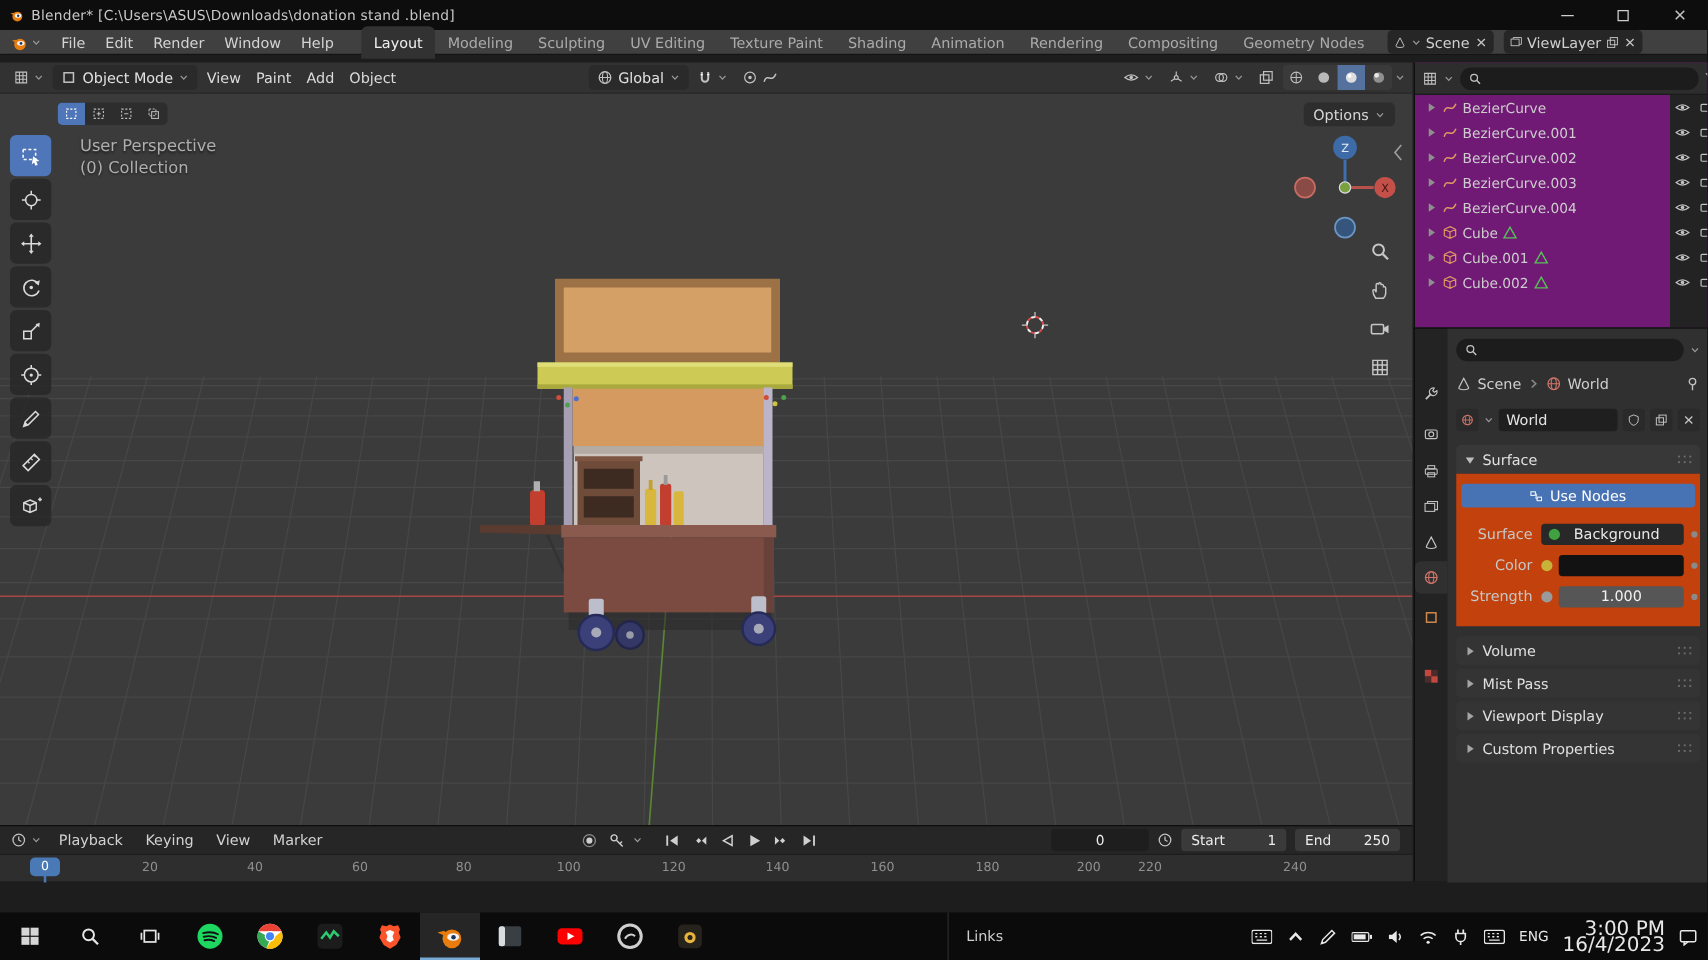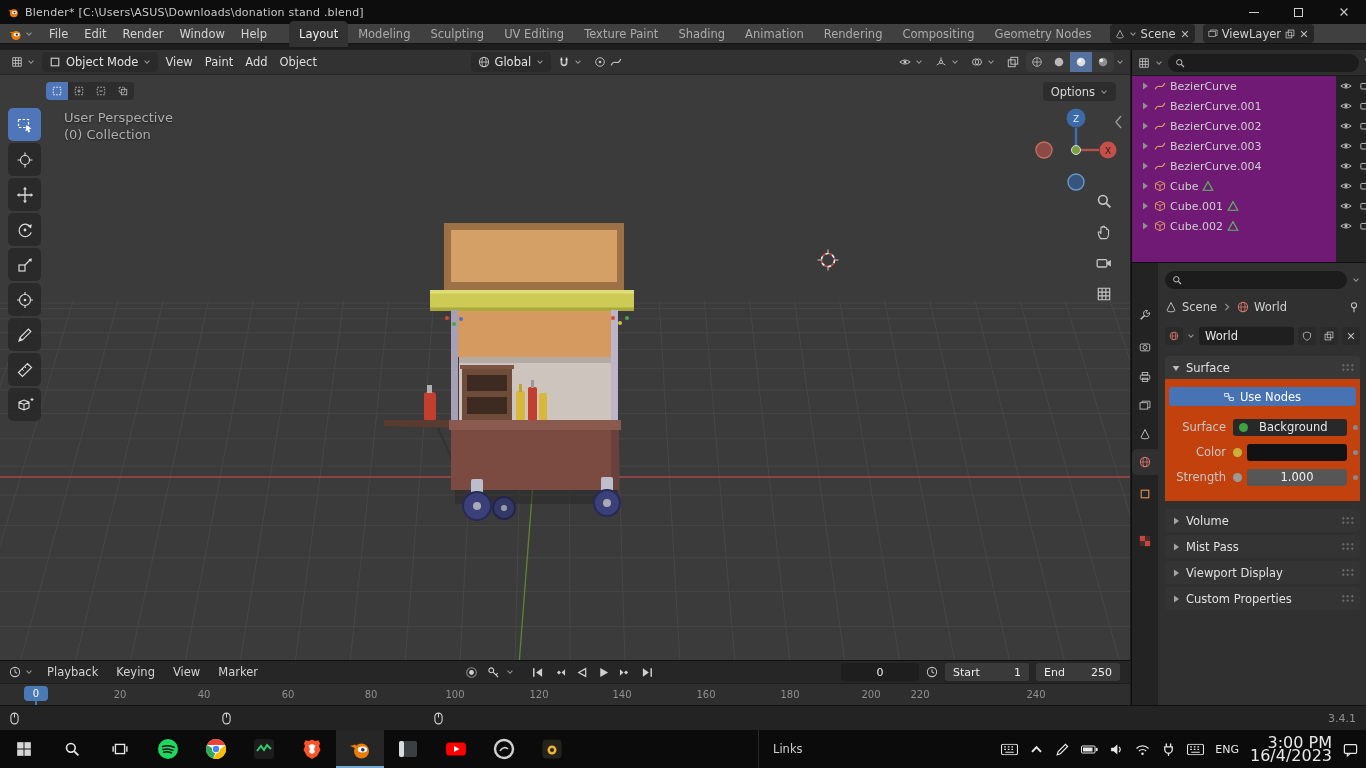--- a/index.html
+++ b/index.html
@@ -1172,32 +1172,20 @@
       <span class="tick" style="left:871px">200</span>
       <span class="tick" style="left:920px">220</span>
       <span class="tick" style="left:1036px">240</span>
       <div id="playhead-line"></div>
       <div id="playhead-badge">
           <span>0</span>
         </div>
     </div>
   </div>
 
-  <div id="statusbar" class="abs">
-    <span class="mouse-hint" style="left:10px"><svg>
-          <use href="#s-mouse"></use>
-        </svg></span>
-    <span class="mouse-hint" style="left:222px"><svg>
-          <use href="#s-mouse"></use>
-        </svg></span>
-    <span class="mouse-hint" style="left:434px"><svg>
-          <use href="#s-mouse"></use>
-        </svg></span>
-    <span id="version">3.4.1</span>
-  </div>
 
   <div id="taskbar" class="abs">
     <div class="tb-slot">
         <svg class="sys" style="color:#d6d6d6">
           <use href="#s-win"></use>
         </svg>
       </div>
     <div class="tb-slot">
         <svg class="sys">
           <use href="#s-search"></use>

